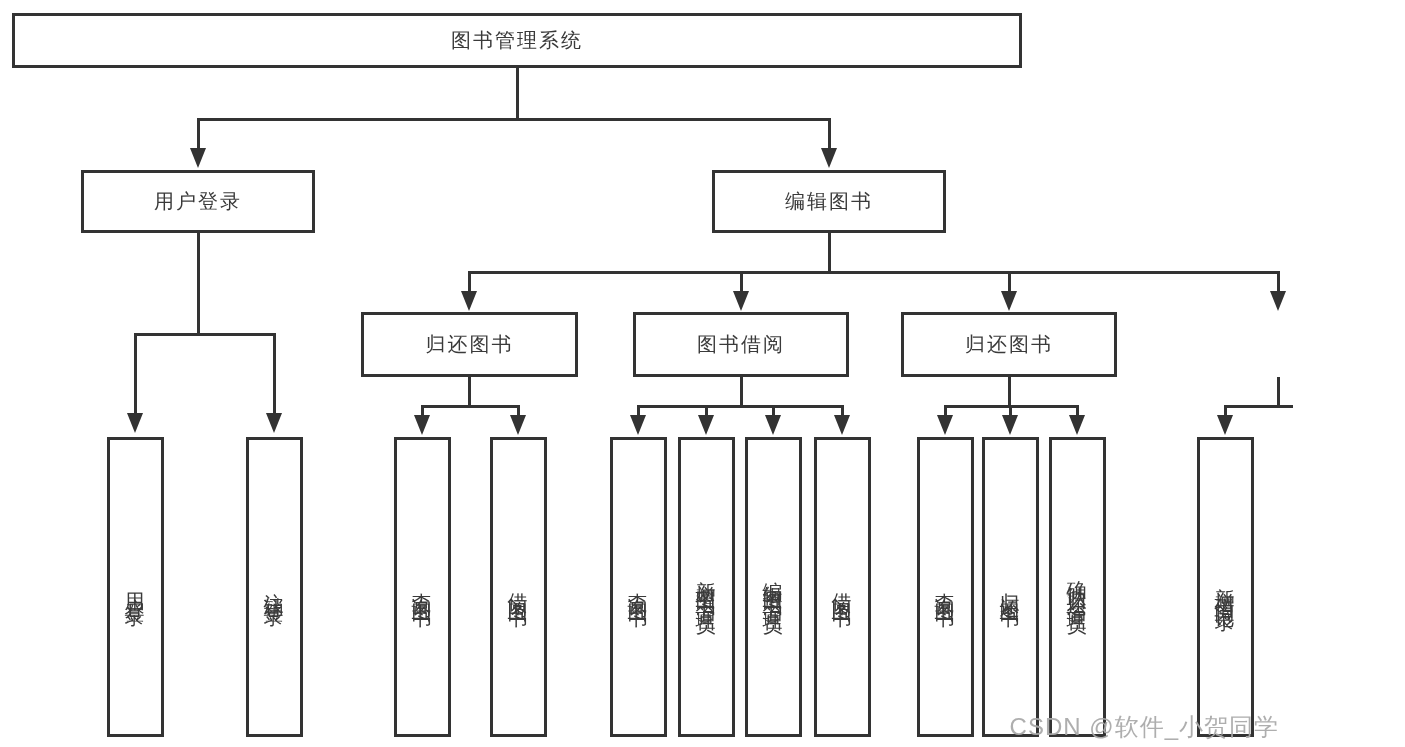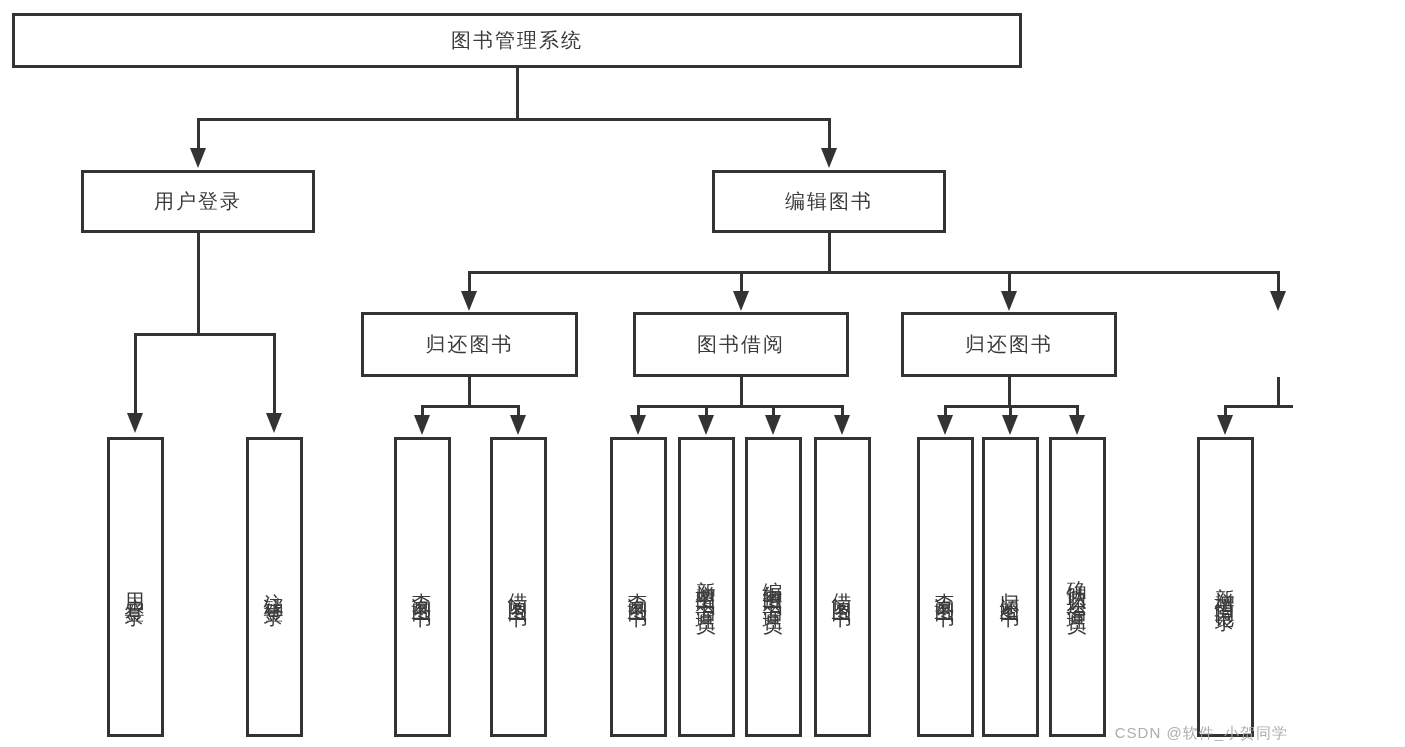--- a/index.html
+++ b/index.html
@@ -34,23 +34,23 @@
   .hline { position: absolute; height: 3px; background: #333333; }
   .arrow {
     position: absolute;
     width: 0; height: 0;
     border-left: 8px solid transparent;
     border-right: 8px solid transparent;
     border-top: 20px solid #333333;
   }
   .watermark {
     position: absolute;
-    right: 5px;
+    right: 14px;
     bottom: 4px;
-    font-size: 15px;
+    font-size: 24px;
     color: rgba(170,170,170,0.95);
     letter-spacing: 1px;
     z-index: 10;
   }
 </style>
 </head>
 <body>
 
 <div id="canvas">
 

